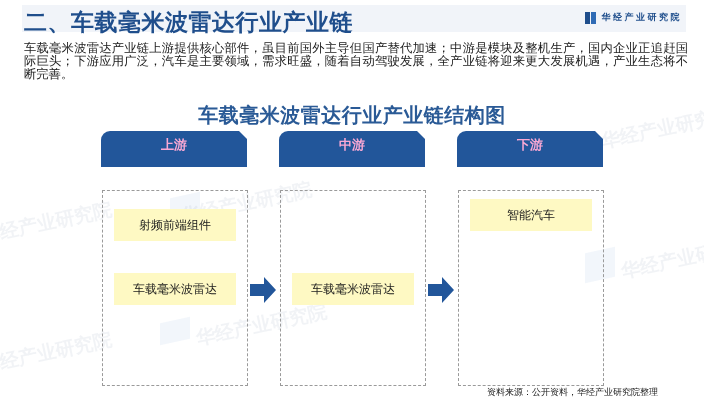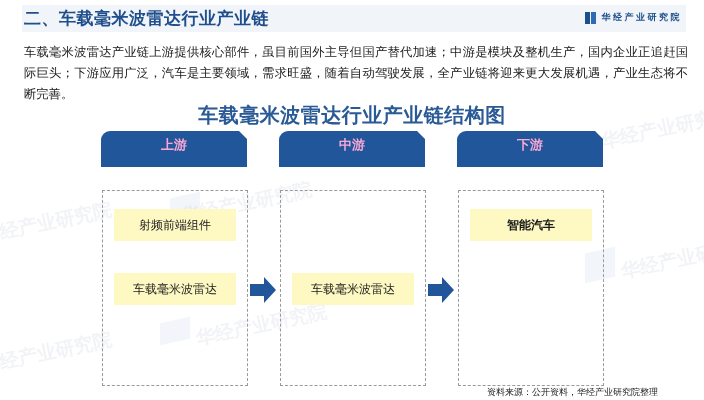--- a/index.html
+++ b/index.html
@@ -4,35 +4,35 @@
 <style>
   * { box-sizing: border-box; margin: 0; padding: 0; }
   html, body { width: 704px; height: 400px; overflow: hidden; background: #ffffff; }
   body { position: relative; font-family: "DejaVu Sans", "Liberation Sans", sans-serif; color: #1a1a1a; }
 
   .header-band {
     position: absolute; left: 22px; top: 5px; width: 664px; height: 27px;
     background: #f1f4f9;
   }
   .section-title {
-    position: absolute; left: 24px; top: 7px; font-size: 17px; font-weight: bold;
+    position: absolute; left: 24px; top: 7px; font-size: 23px; font-weight: bold;
     color: #1f4e8c; letter-spacing: 0.5px; white-space: nowrap;
   }
   .brand {
     position: absolute; right: 22px; top: 11px; display: flex; align-items: center; gap: 6px;
   }
   .brand-logo { width: 11px; height: 12px; position: relative; }
   .brand-logo span { position: absolute; top: 0; width: 5px; height: 12px; background: #1f4e8c; }
   .brand-logo span:first-child { left: 0; }
   .brand-logo span:last-child { left: 6px; background: #2f6bb5; }
   .brand-name { font-size: 9px; font-weight: bold; color: #1f4e8c; letter-spacing: 2.5px; white-space: nowrap; }
 
   .intro {
     position: absolute; left: 24px; top: 42px; width: 664px; font-size: 12.3px;
-    line-height: 21px; color: #1a1a1a; text-align: justify;
+    line-height: 13px; color: #1a1a1a; text-align: justify;
   }
 
   .diagram-title {
     position: absolute; left: 0; top: 102px; width: 704px; text-align: center;
     font-size: 20px; font-weight: bold; color: #2a5a96; letter-spacing: 0.5px;
   }
 
   .stage-tab {
     position: absolute; top: 131px; width: 146px; height: 36px;
     background: #22569a; color: #f9a8d4; font-size: 13px; font-weight: bold;
@@ -113,16 +113,16 @@
 
 <div class="stage-box" style="left:280px;">
   <div class="item" style="top:82px;">车载毫米波雷达</div>
 </div>
 
 <svg class="arrow" style="left:428px;" viewBox="0 0 26 26">
   <polygon points="0,7 14,7 14,0 26,13 14,26 14,19 0,19" fill="#22569a"></polygon>
 </svg>
 
 <div class="stage-box" style="left:458px;">
-  <div class="item" style="top:18px;font-weight:bold;">智能汽车</div>
+  <div class="item" style="top:8px;">智能汽车</div>
 </div>
 
 <div class="source">资料来源：公开资料，华经产业研究院整理</div>
 
 </body></html>

